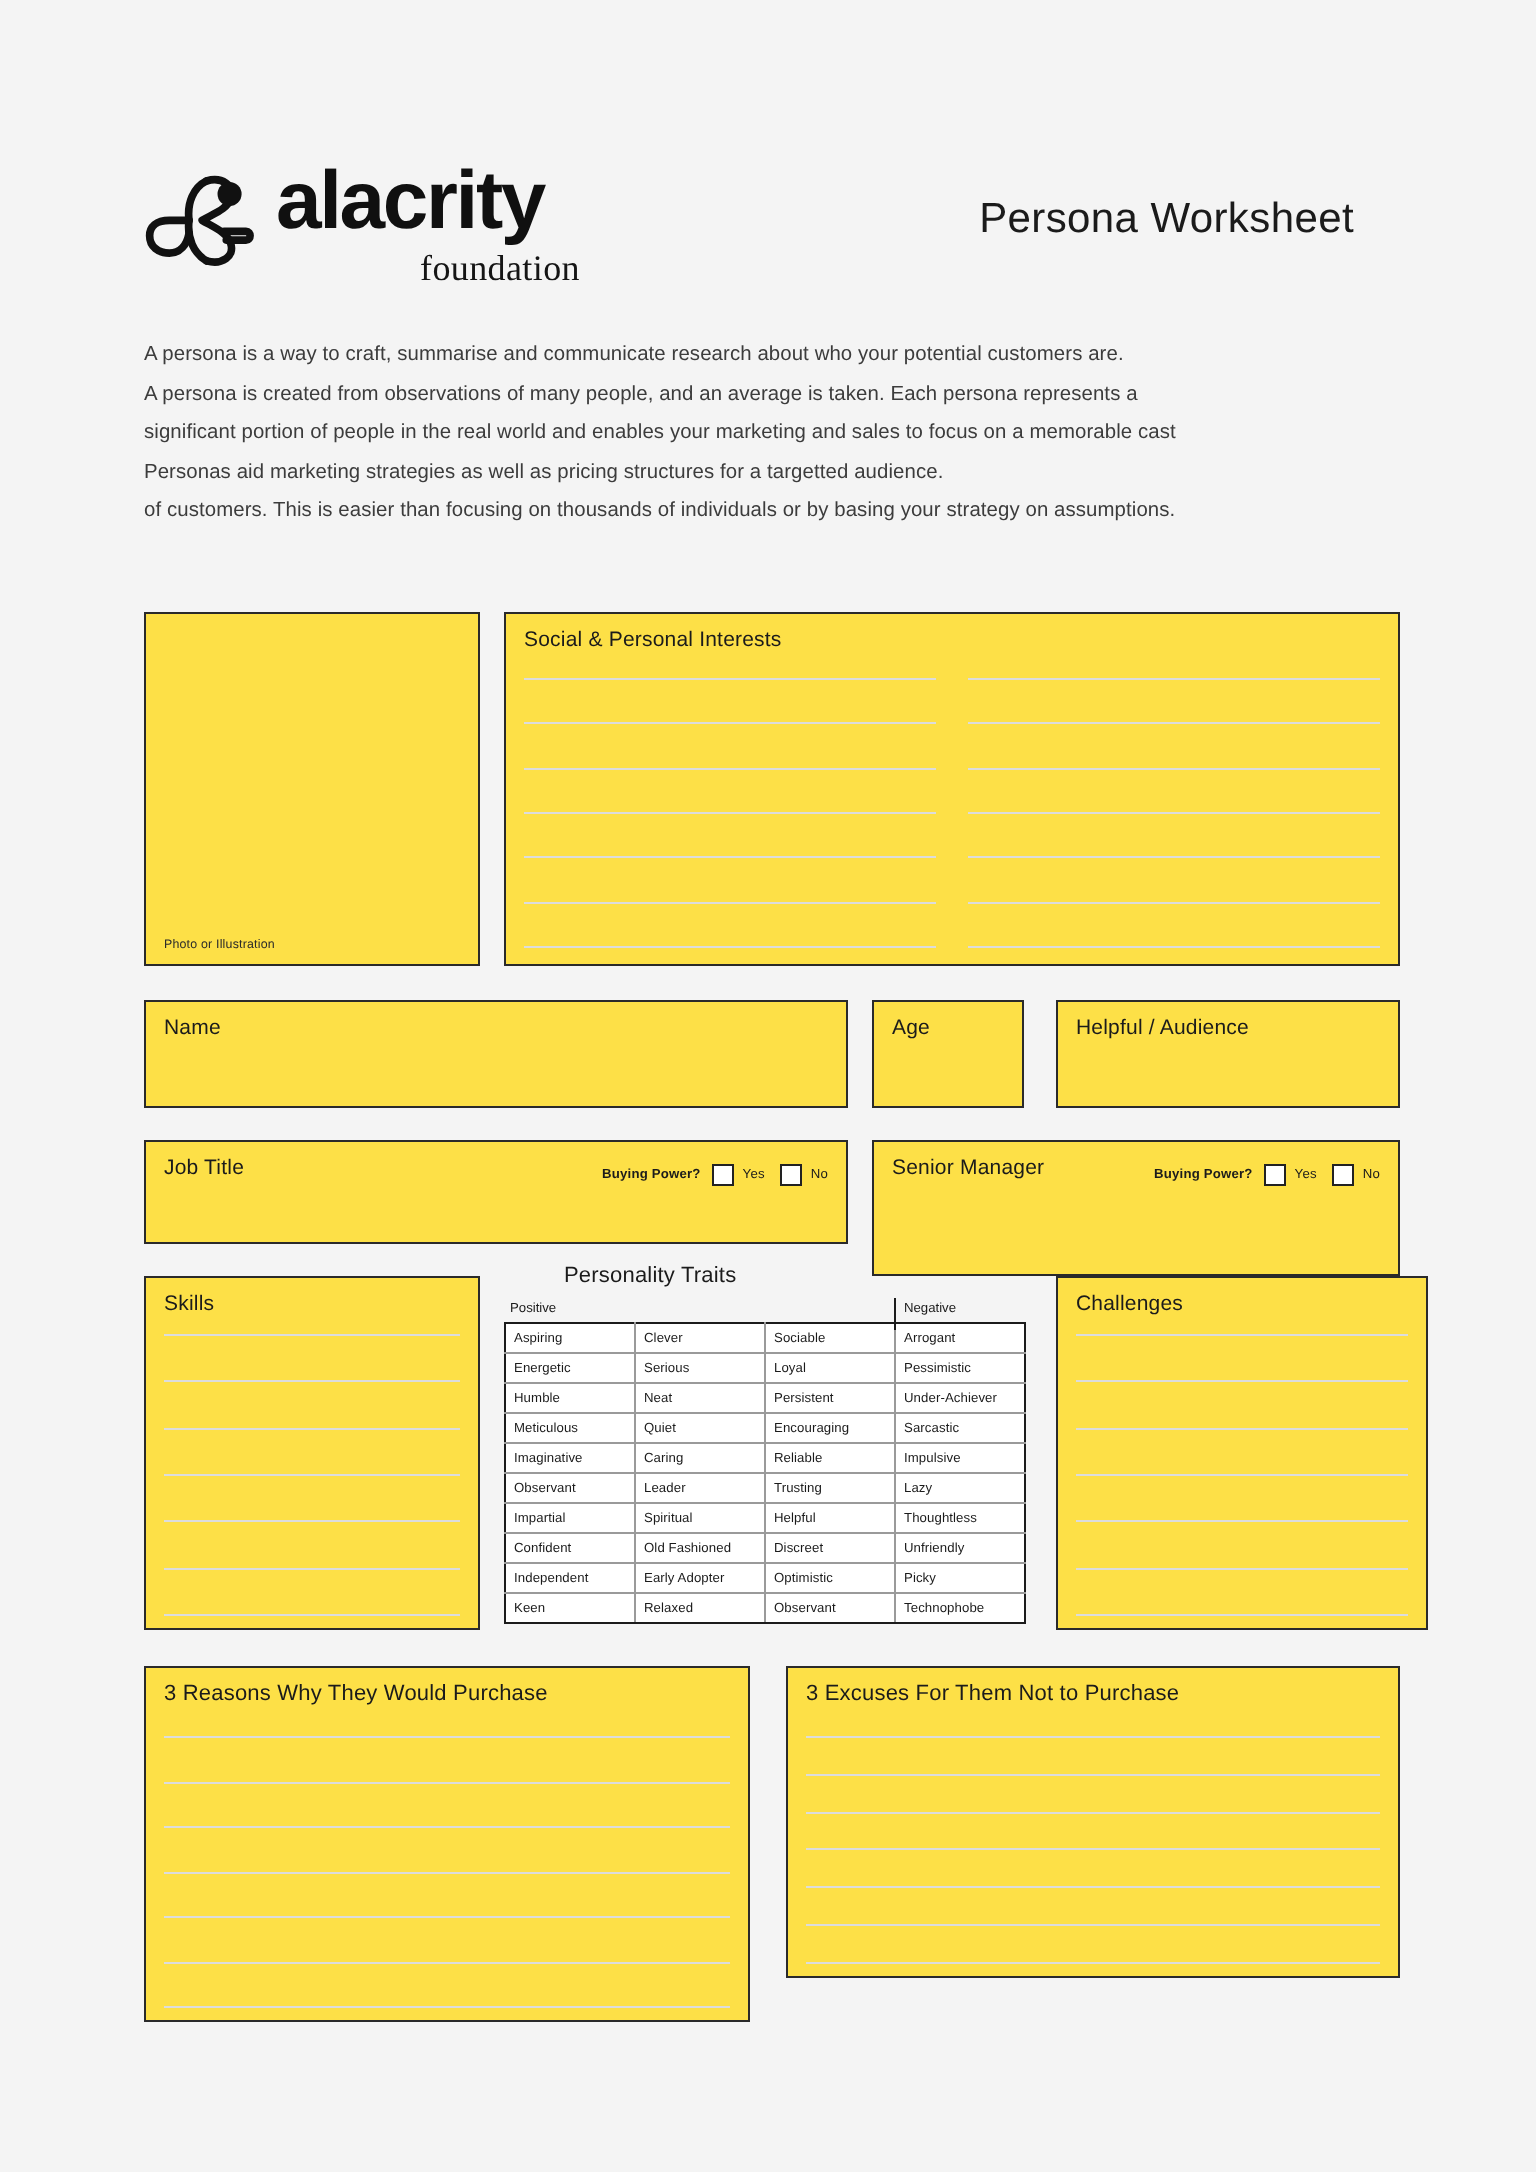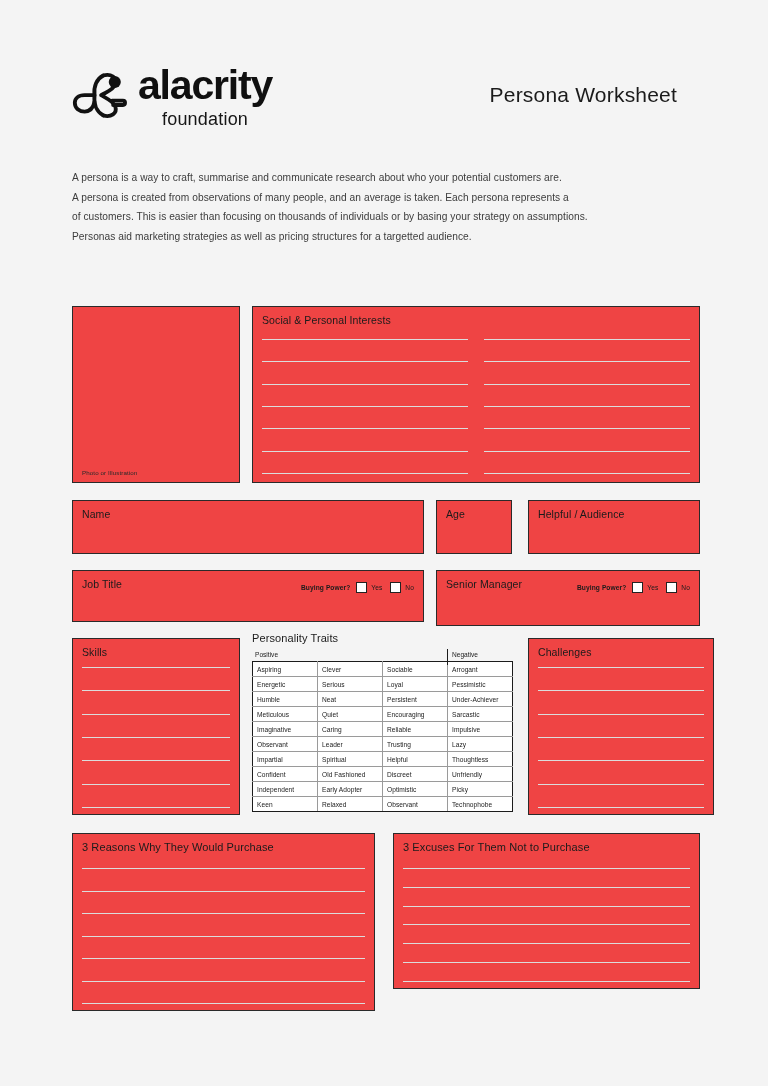--- a/index.html
+++ b/index.html
@@ -17,21 +17,21 @@
   .page {
     position: relative;
     width: 768px;
     height: 1086px;
     background: #f4f4f4;
   }
 
   
   .header {
     position: absolute;
-    left: 0; top: 0;
+    left: 0; top: 15px;
     width: 749px;
     height: 150px;
   }
 
   .logo-block {
     position: absolute;
     left: 72px;
     top: 66px;
     display: flex;
     align-items: flex-start;
@@ -52,21 +52,22 @@
     letter-spacing: -1.2px;
     line-height: 0.95;
     color: #101010;
   }
 
   .logo-sub {
     font-size: 18px;
     letter-spacing: 0.2px;
     color: #151515;
     margin-top: 4px;
-    margin-left: 24px;
+    margin-left: 72px;
+    font-family: Liberation Serif, serif;
   }
 
   .doc-title {
     position: absolute;
     right: 72px;
     top: 83px;
     font-size: 21px;
     letter-spacing: 0.2px;
     color: #1b1b1b;
     white-space: nowrap;
@@ -81,21 +82,21 @@
     font-size: 10.2px;
     line-height: 19.6px;
     color: #3c3c3c;
     letter-spacing: 0.05px;
   }
   .intro p { margin: 0; }
 
   
   .box {
     position: absolute;
-    background: #ef4444;
+    background: #fde047;
     border: 1.4px solid #2a2a2a;
   }
 
   .box-title {
     position: absolute;
     left: 9px;
     top: 7px;
     font-size: 10.5px;
     letter-spacing: 0.1px;
     color: #1b1b1b;
@@ -177,20 +178,21 @@
   .traits {
     position: absolute;
     left: 252px;
     top: 632px;
   }
   .traits-title {
     font-size: 11px;
     color: #1b1b1b;
     letter-spacing: 0.1px;
     margin-bottom: 7px;
+    margin-left: 30px;
   }
   .traits-head {
     position: relative;
     display: flex;
     width: 260px;
     font-size: 6.6px;
     color: #1b1b1b;
     padding-bottom: 3px;
   }
   .traits-head .h-pos { width: 195px; padding-left: 3px; }
@@ -251,22 +253,23 @@
         <div class="logo-sub">foundation</div>
       </div>
     </div>
 
     <div class="doc-title">Persona Worksheet</div>
   </div>
 
   <div class="intro">
     <p>A persona is a way to craft, summarise and communicate research about who your potential customers are.</p>
     <p>A persona is created from observations of many people, and an average is taken. Each persona represents a</p>
+    <p>significant portion of people in the real world and enables your marketing and sales to focus on a memorable cast</p>
+    <p>Personas aid marketing strategies as well as pricing structures for a targetted audience.</p>
     <p>of customers. This is easier than focusing on thousands of individuals or by basing your strategy on assumptions.</p>
-    <p>Personas aid marketing strategies as well as pricing structures for a targetted audience.</p>
   </div>
 
   <div class="box" style="left:72px; top:306px; width:168px; height:177px;">
     <div class="corner-note">Photo or Illustration</div>
   </div>
 
   <div class="box" style="left:252px; top:306px; width:448px; height:177px;">
     <div class="box-title">Social &amp; Personal Interests</div>
     <div class="rules-2col">
       <div class="col">
@@ -306,21 +309,21 @@
     <div class="box-title">Job Title</div>
     <div class="buying" style="right:9px;">
       <span class="label">Buying Power?</span>
       <span class="cb"></span>
       <span class="opt">Yes</span>
       <span class="cb"></span>
       <span class="opt last">No</span>
     </div>
   </div>
 
-  <div class="box" style="left:436px; top:570px; width:264px; height:56px;">
+  <div class="box" style="left:436px; top:570px; width:264px; height:68px;">
     <div class="box-title">Senior Manager</div>
     <div class="buying" style="right:9px;">
       <span class="label">Buying Power?</span>
       <span class="cb"></span>
       <span class="opt">Yes</span>
       <span class="cb"></span>
       <span class="opt last">No</span>
     </div>
   </div>
 

